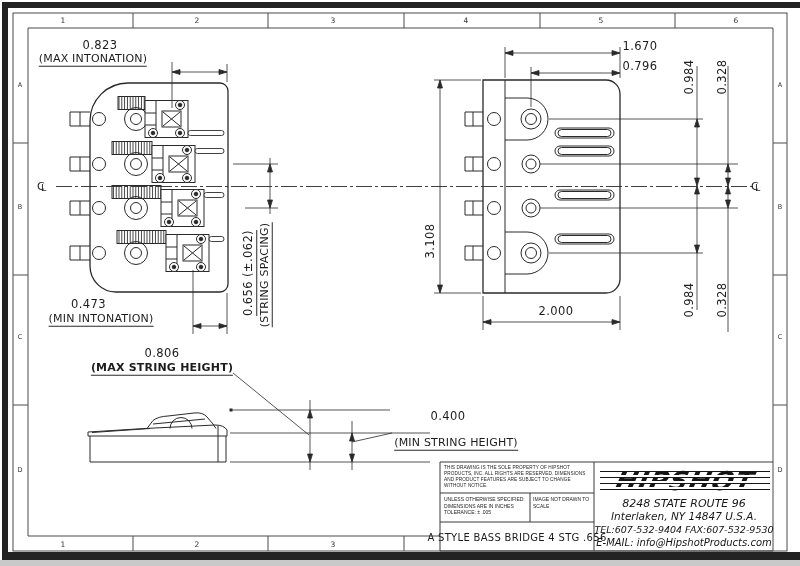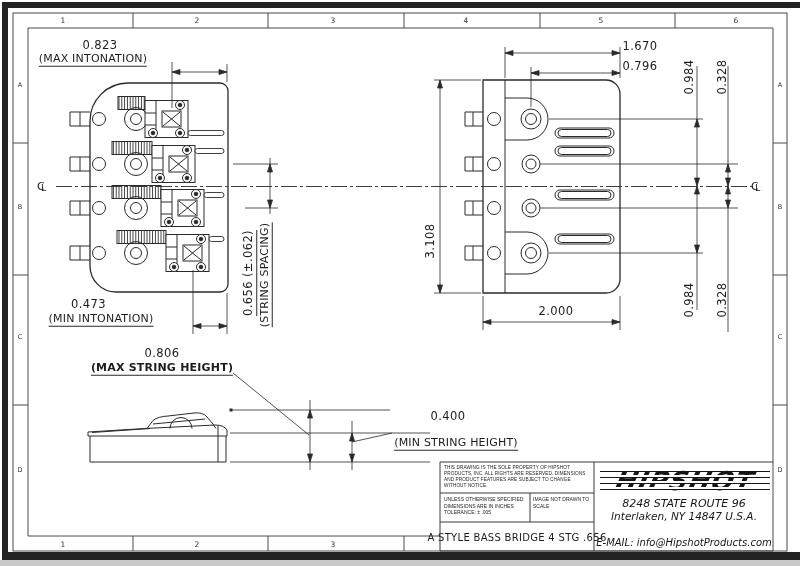--- a/index.html
+++ b/index.html
@@ -296,15 +296,16 @@
     <div class="logo-line" style="top:13px;"></div>
     <div class="logo-line" style="top:19px;"></div>
     <div class="logo-line" style="top:25px;"></div>
     <span class="logo-text">HIPSHOT</span>
     <div class="logo-stripe" style="top:11px;"></div>
     <div class="logo-stripe" style="top:17px;"></div>
     <div class="logo-stripe" style="top:23px;"></div>
   </div>
   <span class="t addr" style="left:684px;top:503px;font-size:11px;">8248 STATE ROUTE 96</span>
   <span class="t addr" style="left:684px;top:516px;font-size:10.5px;">Interlaken, NY 14847 U.S.A.</span>
+  <span class="t addr" style="left:684px;top:529px;font-size:9.5px;">TEL:607-532-9404 FAX:607-532-9530</span>
   <span class="t addr" style="left:684px;top:542px;font-size:10px;">E-MAIL: info@HipshotProducts.com</span>
 
 </div>
 
 </body></html>

